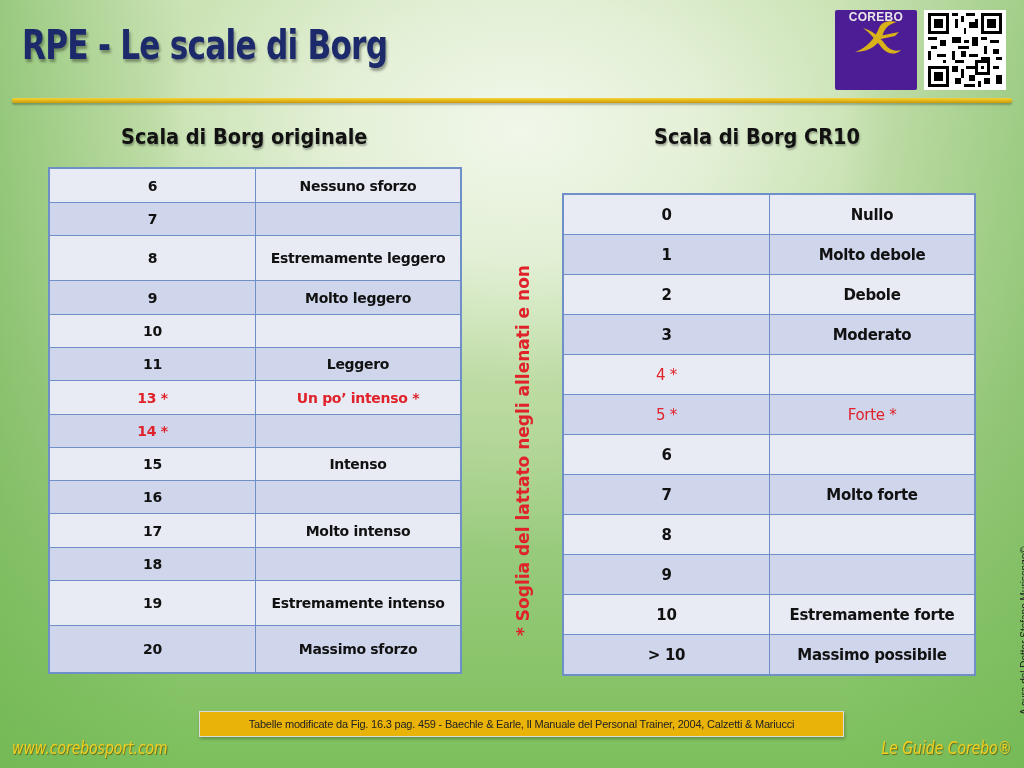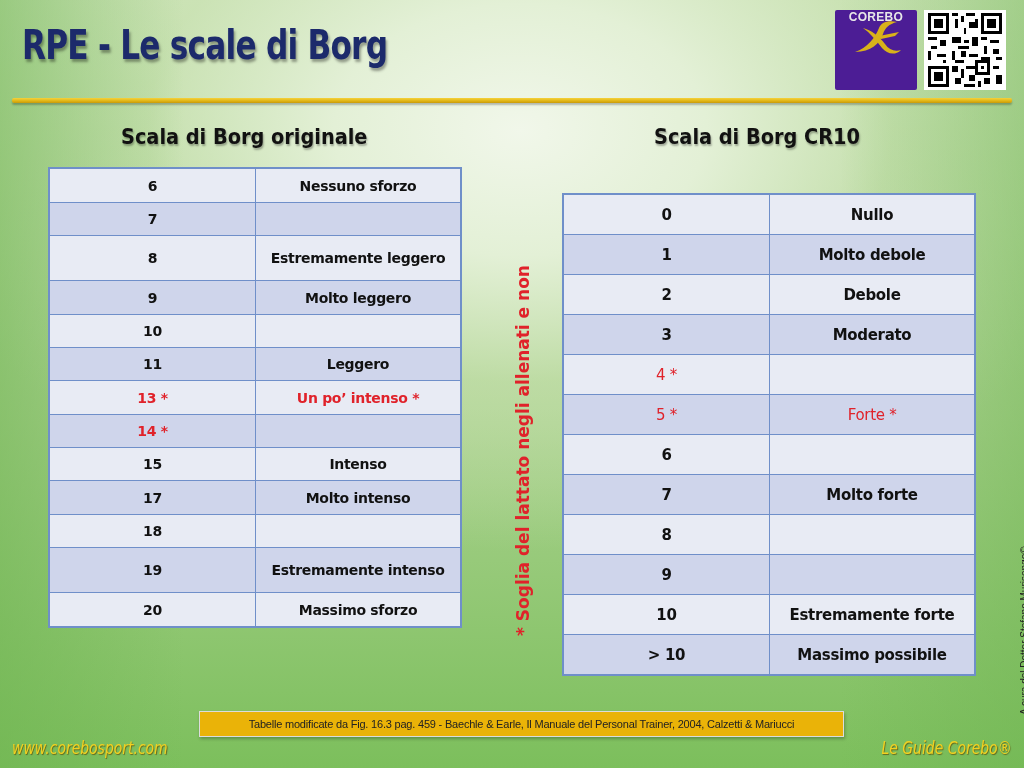--- a/index.html
+++ b/index.html
@@ -210,33 +210,37 @@
         <td class="red">Un po’ intenso *</td>
       </tr>
       <tr style="height: 33px; padding-left: 34px;">
         <td class="red">14 *</td>
         <td class="red"></td>
       </tr>
       <tr style="height: 33px;">
         <td>15</td>
         <td>Intenso</td>
       </tr>
+      <tr style="height: 33px;">
+        <td>16</td>
+        <td></td>
+      </tr>
       <tr style="height: 34px;">
         <td>17</td>
         <td>Molto intenso</td>
       </tr>
       <tr style="height: 33px;">
         <td>18</td>
         <td></td>
       </tr>
       <tr style="height: 45px;">
         <td>19</td>
         <td>Estremamente intenso</td>
       </tr>
-      <tr style="height: 34px;">
+      <tr style="height: 47px;">
         <td>20</td>
         <td>Massimo sforzo</td>
       </tr>
     </tbody>
   </table>
 <table class="borg" id="tbl-cr10">
     <tbody id="cr10-body">
       <tr>
         <td>0</td>
         <td>Nullo</td>

